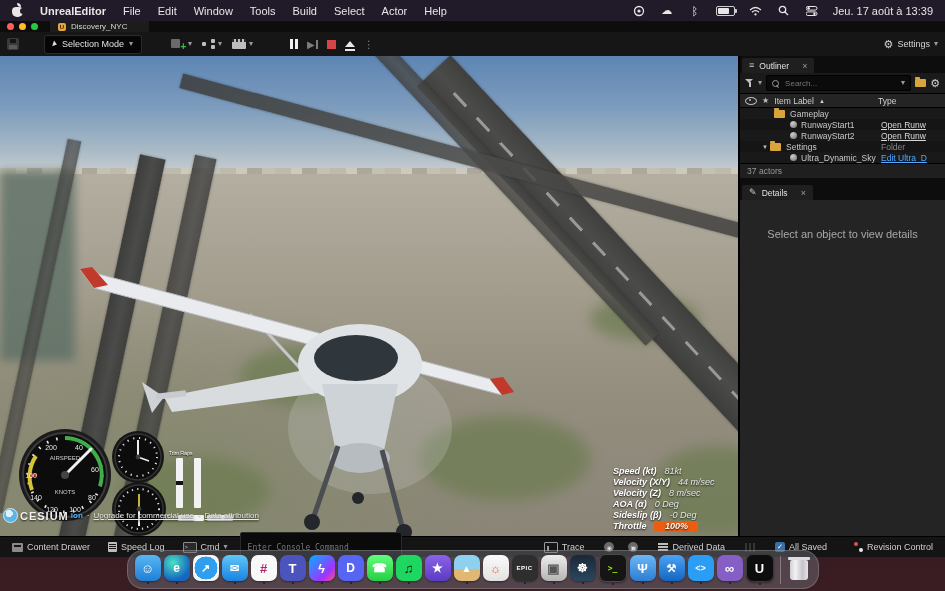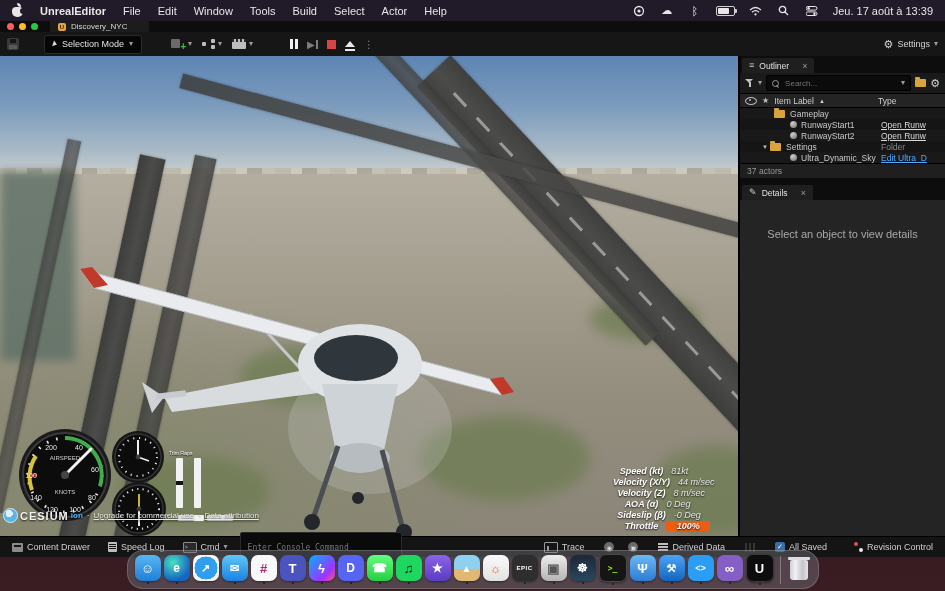--- a/index.html
+++ b/index.html
@@ -74,21 +74,21 @@
   .red-lights{position:absolute;left:340px;top:305px;width:58px;height:6px;transform:rotate(10deg);
     background:repeating-linear-gradient(90deg,#c23a2e 0 4px,transparent 4px 9px);}
   .plane{position:absolute;left:70px;top:140px;}
   
   .gauge{position:absolute;}
   .hud-sliders{position:absolute;left:163px;top:386px;width:80px;color:#fff;font-size:5px;text-shadow:0 1px 1px #000;}
   .vslider{position:absolute;top:16px;width:7px;height:50px;background:#f2f2f2;border-radius:1px;}
   .vslider .notch{position:absolute;left:0;right:0;height:4px;background:#111;}
   .hbar{position:absolute;top:73px;width:26px;height:6px;background:#f2f2f2;border-radius:1px;}
   .hud{position:absolute;right:6px;top:410px;font-size:9px;font-style:italic;text-align:right;text-shadow:0 1px 2px rgba(0,0,0,.9);}
-  .hud-row{display:flex;justify-content:center;align-items:center;height:10px;margin-bottom:1px;}
+  .hud-row{display:flex;justify-content:flex-start;align-items:center;height:10px;margin-bottom:1px;}
   .hud-label{font-weight:bold;color:#fff;}
   .hud-value{width:54px;text-align:left;margin-left:8px;color:#e8e8e8;}
   .hud-value.throttle{background:var(--throttle-orange,#ed5d11);color:#fff;font-weight:bold;text-align:center;width:44px;margin-right:10px;border-radius:1px;}
   .attribution{position:absolute;left:3px;top:452px;display:flex;align-items:center;gap:4px;font-size:8px;color:#e8e8e8;text-shadow:0 1px 2px rgba(0,0,0,.8);}
   .cesium-logo{display:flex;align-items:center;gap:2px;}
   .cesium-globe{width:13px;height:13px;border-radius:50%;background:radial-gradient(circle at 40% 35%,#dff1fb 0 30%,#58b7e8 31% 100%);border:1px solid #cfe8f7;}
   .cesium-word{font-weight:bold;letter-spacing:1px;font-size:11px;color:#f2f2f2;}
   .cesium-ion{color:var(--cesium-blue,#4db3ff);font-size:8px;font-weight:bold;}
   .attr-link{text-decoration:underline;color:#e8e8e8;cursor:pointer;}
   .attr-sep{color:#e8e8e8;}

